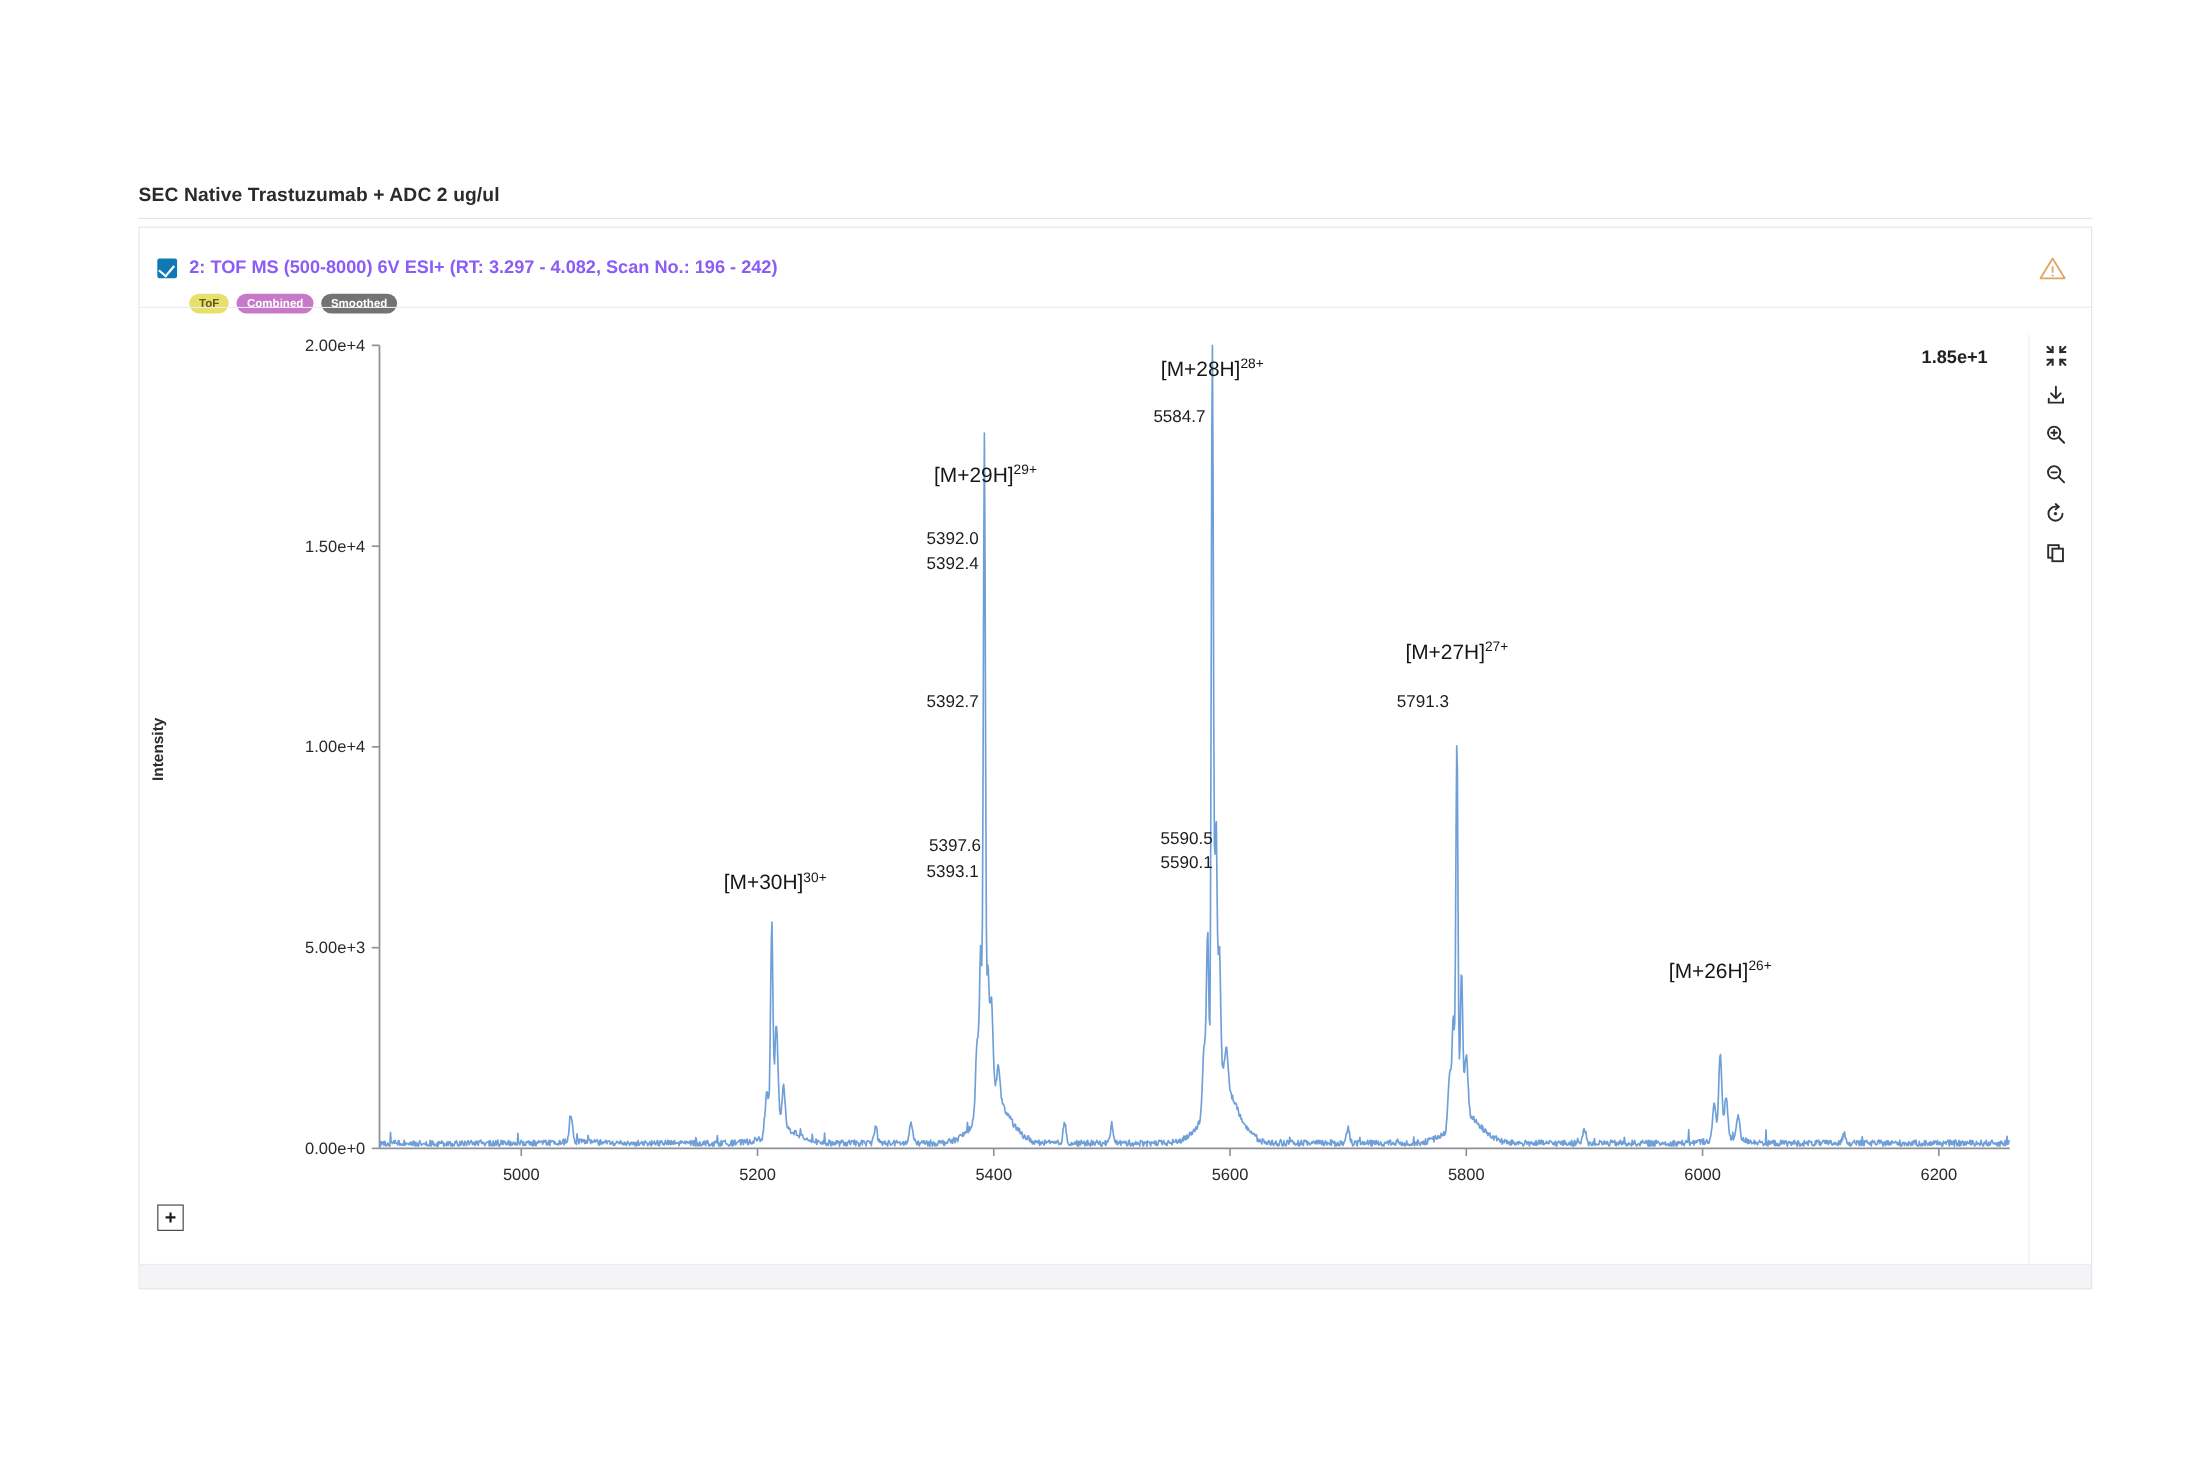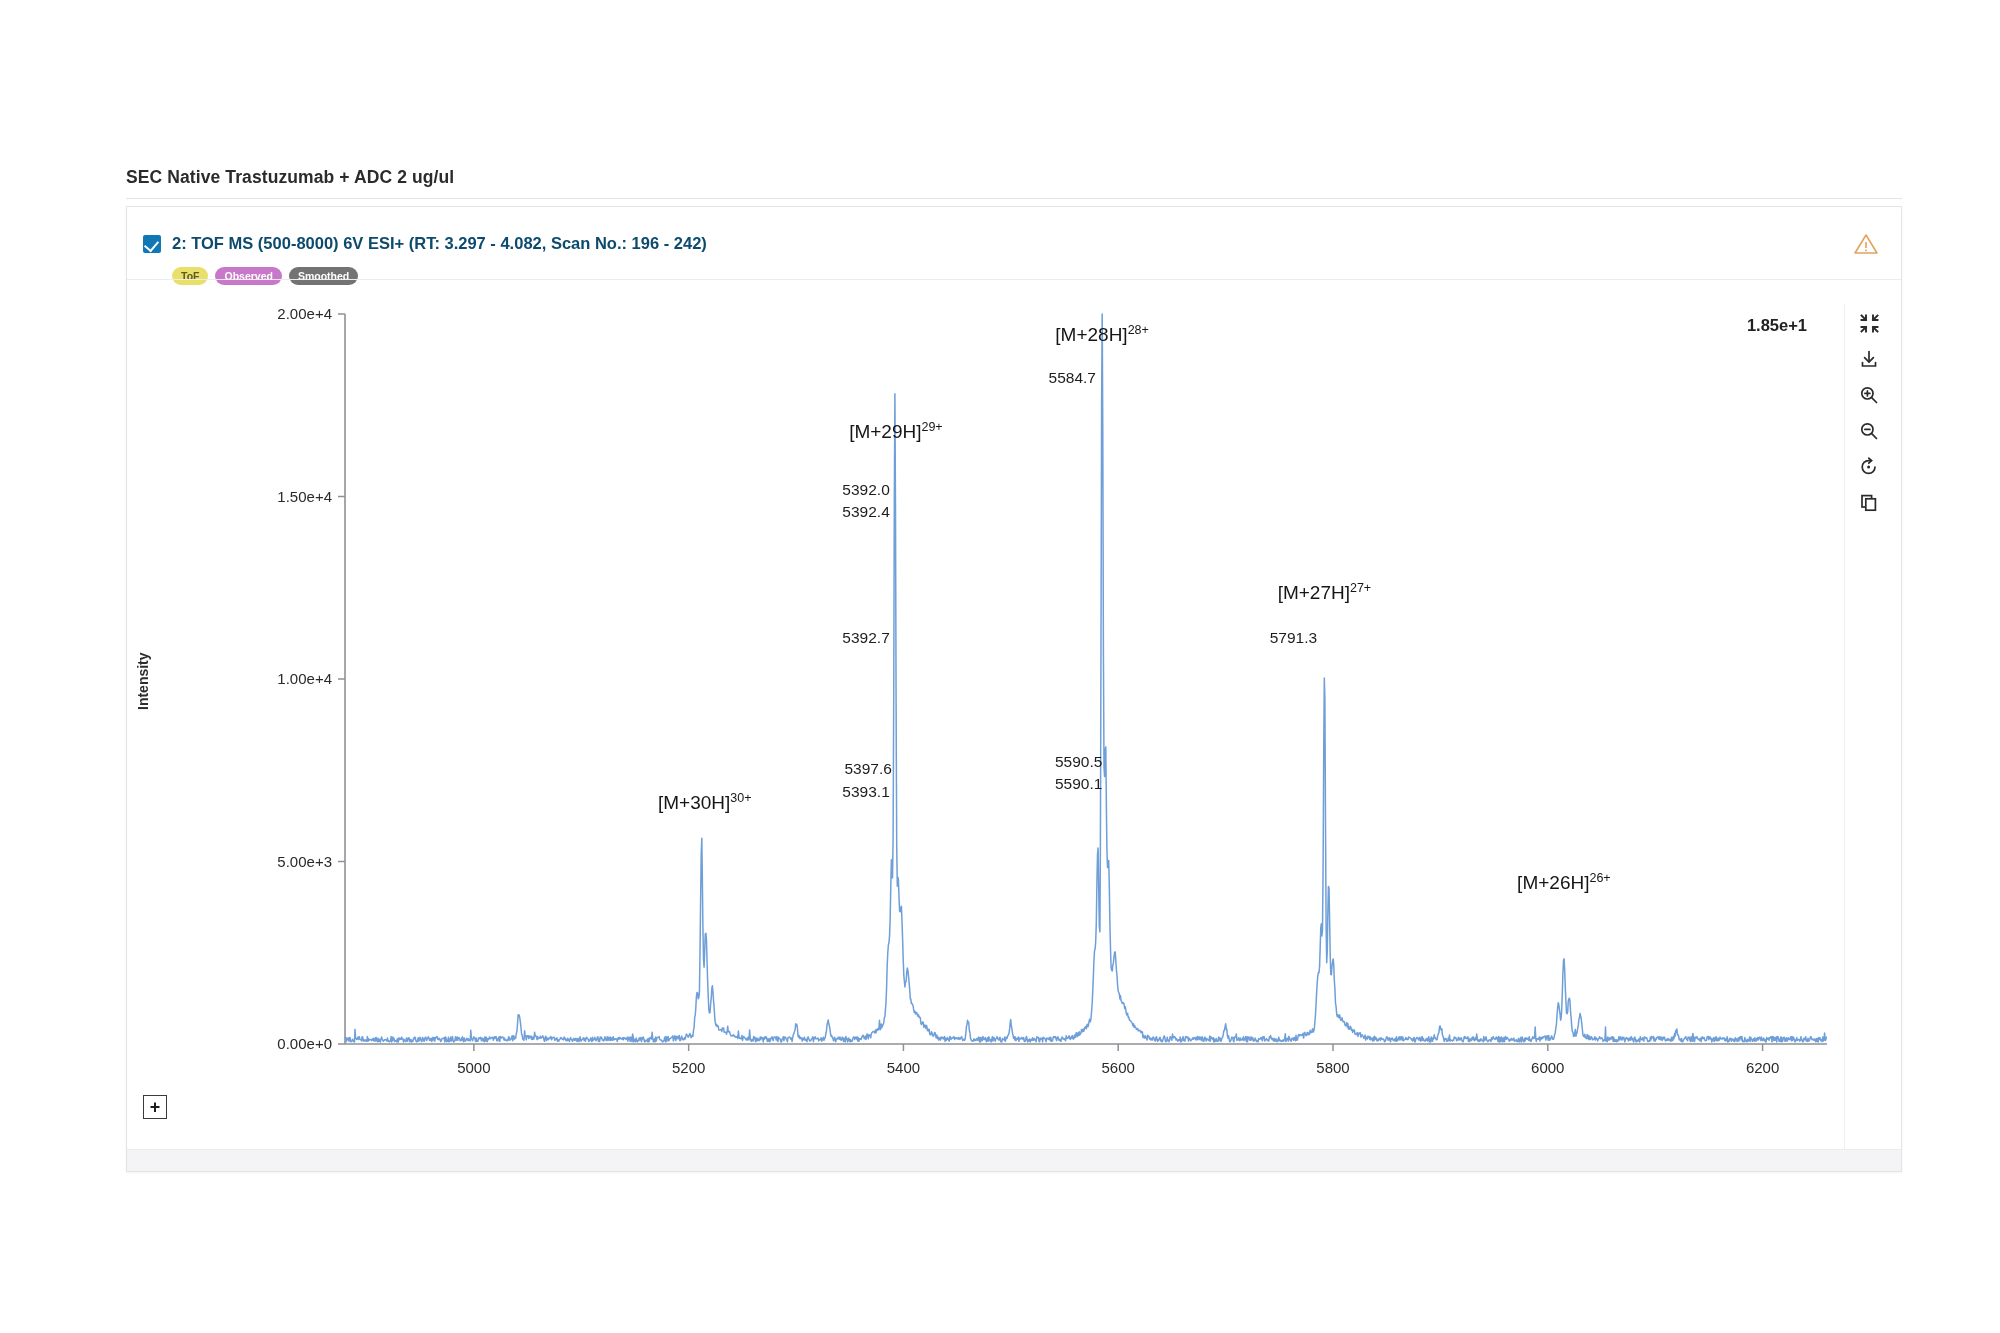--- a/index.html
+++ b/index.html
@@ -58,21 +58,21 @@
     width: 7px; height: 11px;
     border: 2.4px solid #ffffff;
     border-top: none; border-left: none;
     transform: rotate(40deg);
   }
   .hdr-text {
     position: absolute;
     left: 45px; top: 27px;
     font-size: 16.5px;
     font-weight: 600;
-    color: #0c4a6e;
+    color: #8b5cf6;
     white-space: nowrap;
   }
   .badges {
     position: absolute;
     left: 45px; top: 60px;
     display: flex;
     gap: 7px;
     justify-content: center;
   }
   .badge {
@@ -184,21 +184,21 @@
   <div class="panel-title">SEC Native Trastuzumab + ADC 2 ug/ul</div>
   <div class="title-rule"></div>
 
   <div class="card">
 
     <div class="card-header">
       <div class="chk"></div>
       <div class="hdr-text">2: TOF MS (500-8000) 6V ESI+ (RT: 3.297 - 4.082, Scan No.: 196 - 242)</div>
       <div class="badges">
         <span class="badge tof">ToF</span>
-        <span class="badge combined">Observed</span>
+        <span class="badge combined">Combined</span>
         <span class="badge smoothed">Smoothed</span>
       </div>
       <div class="warn-icon">
         <svg width="26" height="24" viewBox="0 0 26 24">
           <path d="M13 3 L24 21 L2 21 Z" fill="none" stroke="#e0a45c" stroke-width="1.6" stroke-linejoin="round"></path>
           <line x1="13" y1="10" x2="13" y2="16" stroke="#e0a45c" stroke-width="1.6"></line>
           <circle cx="13" cy="18.4" r="0.95" fill="#e0a45c"></circle>
         </svg>
       </div>
       <div class="card-rule"></div>

